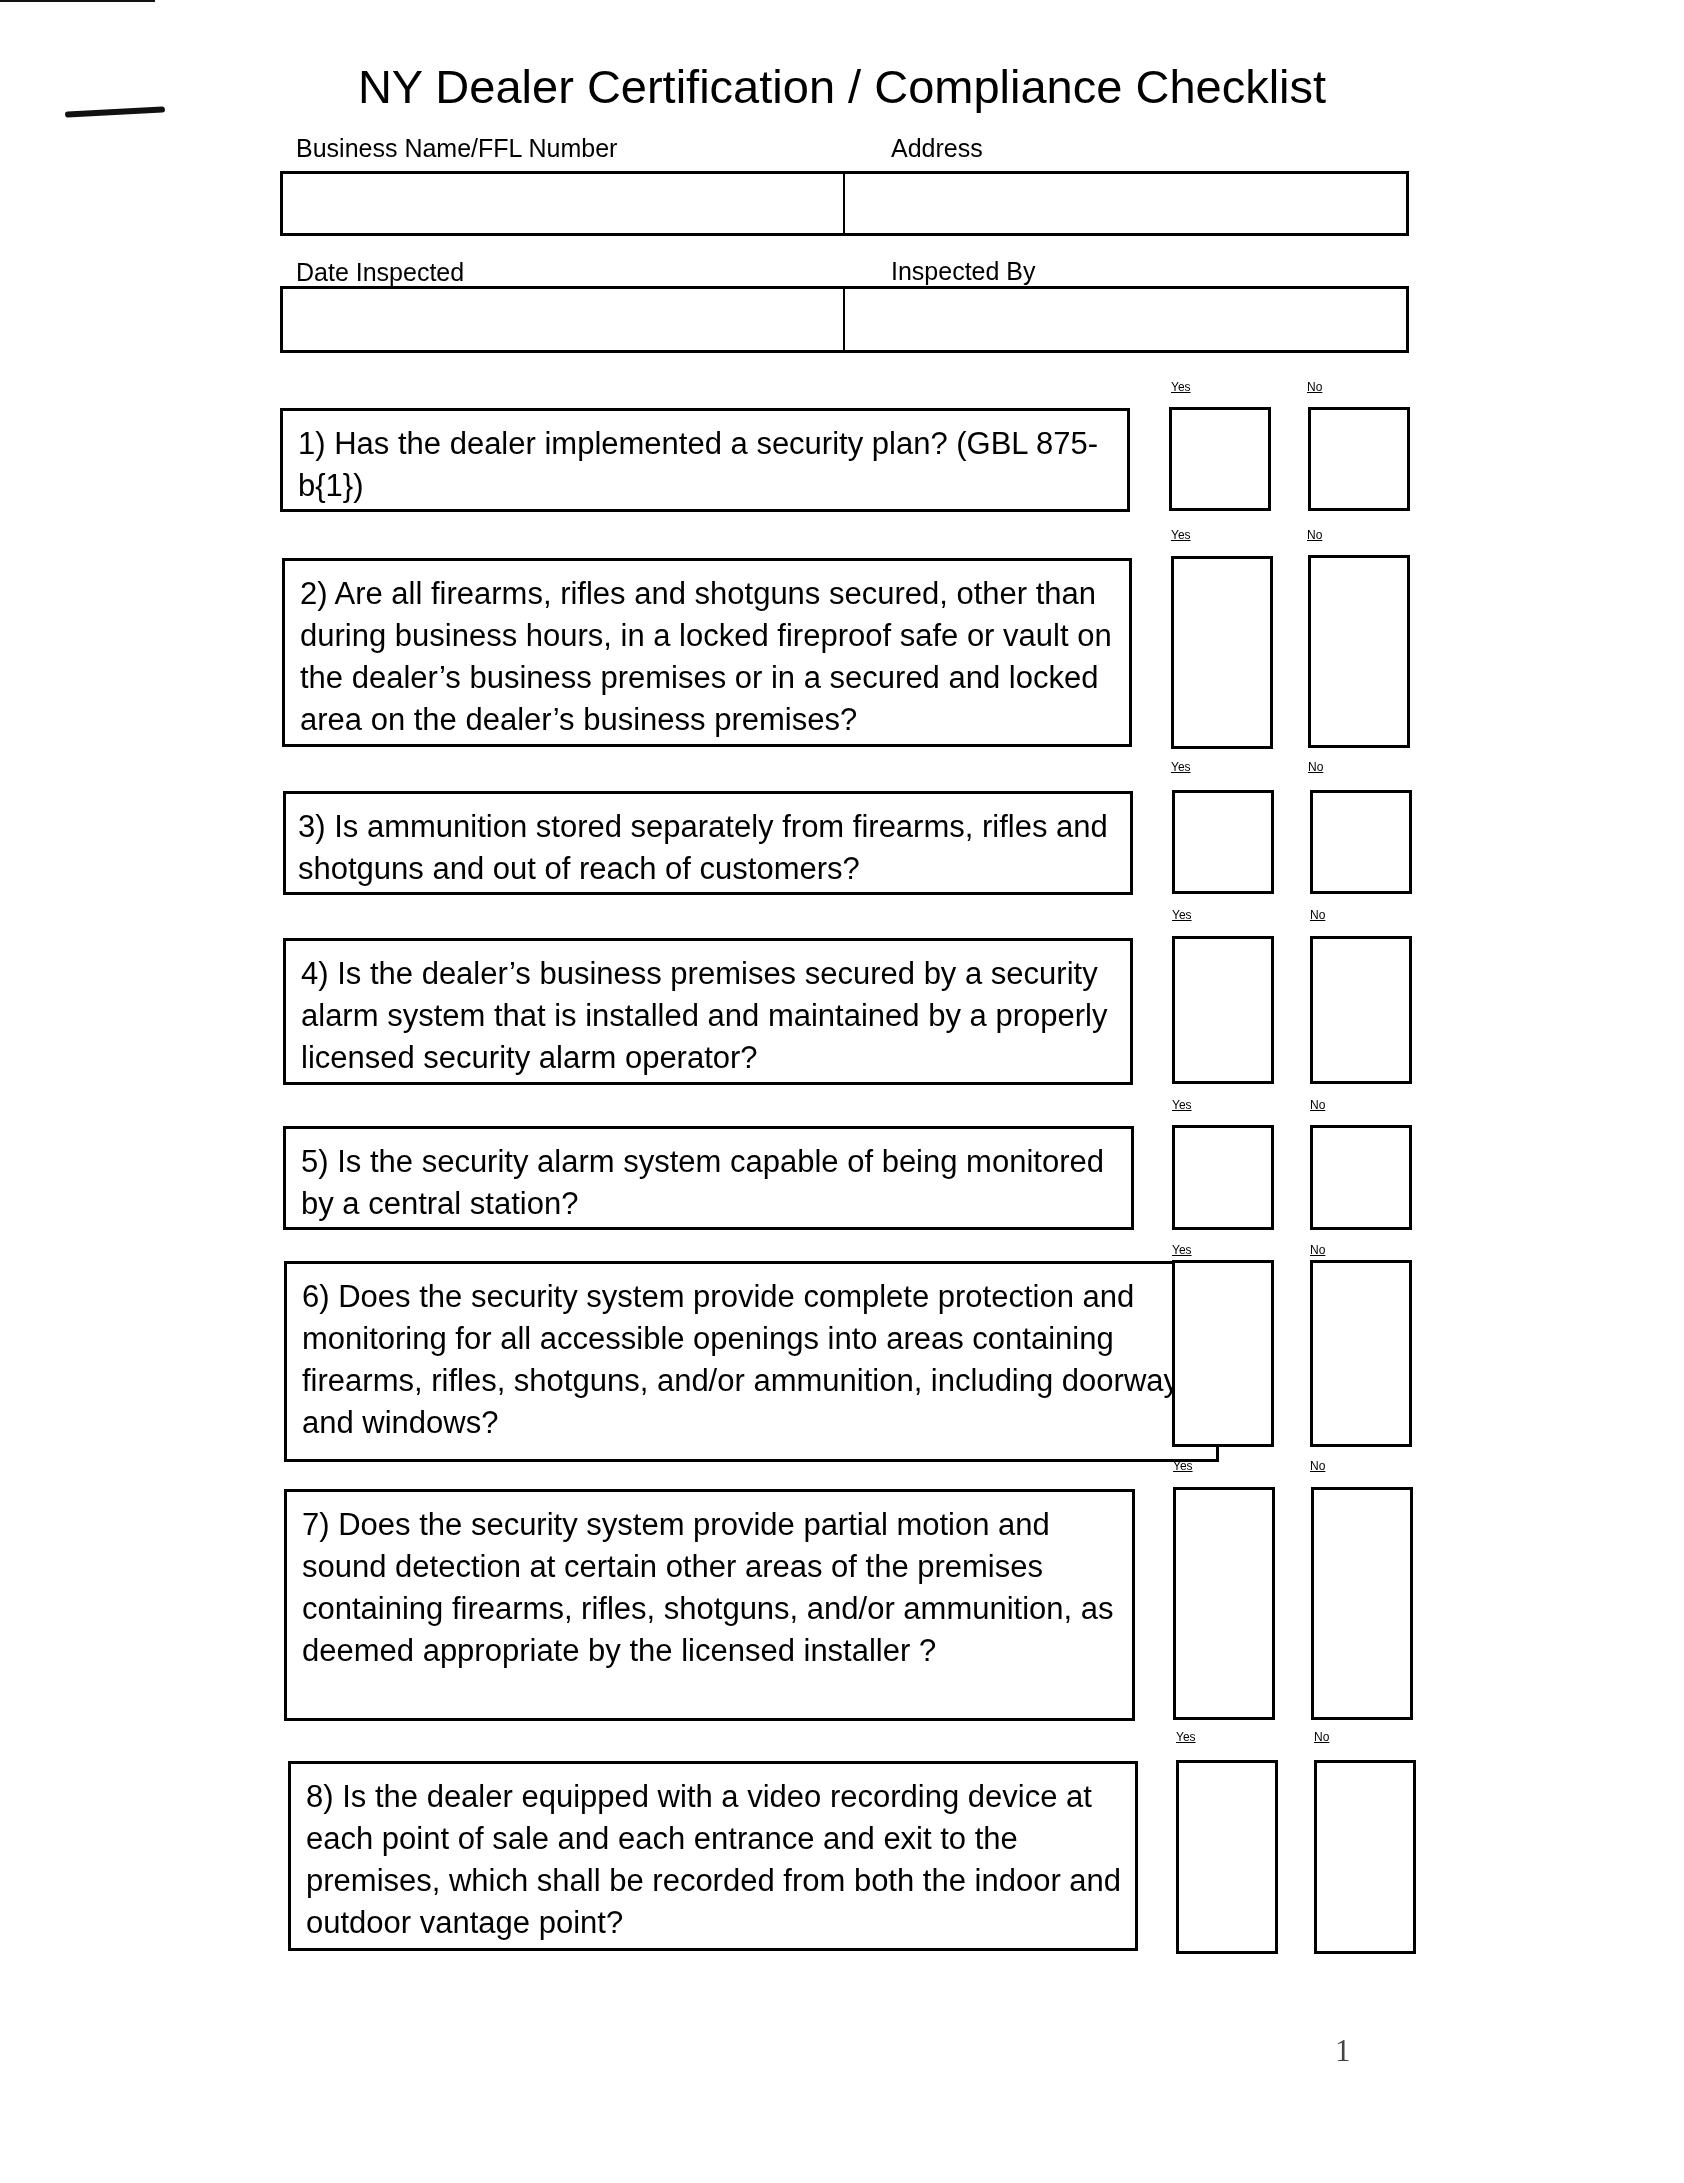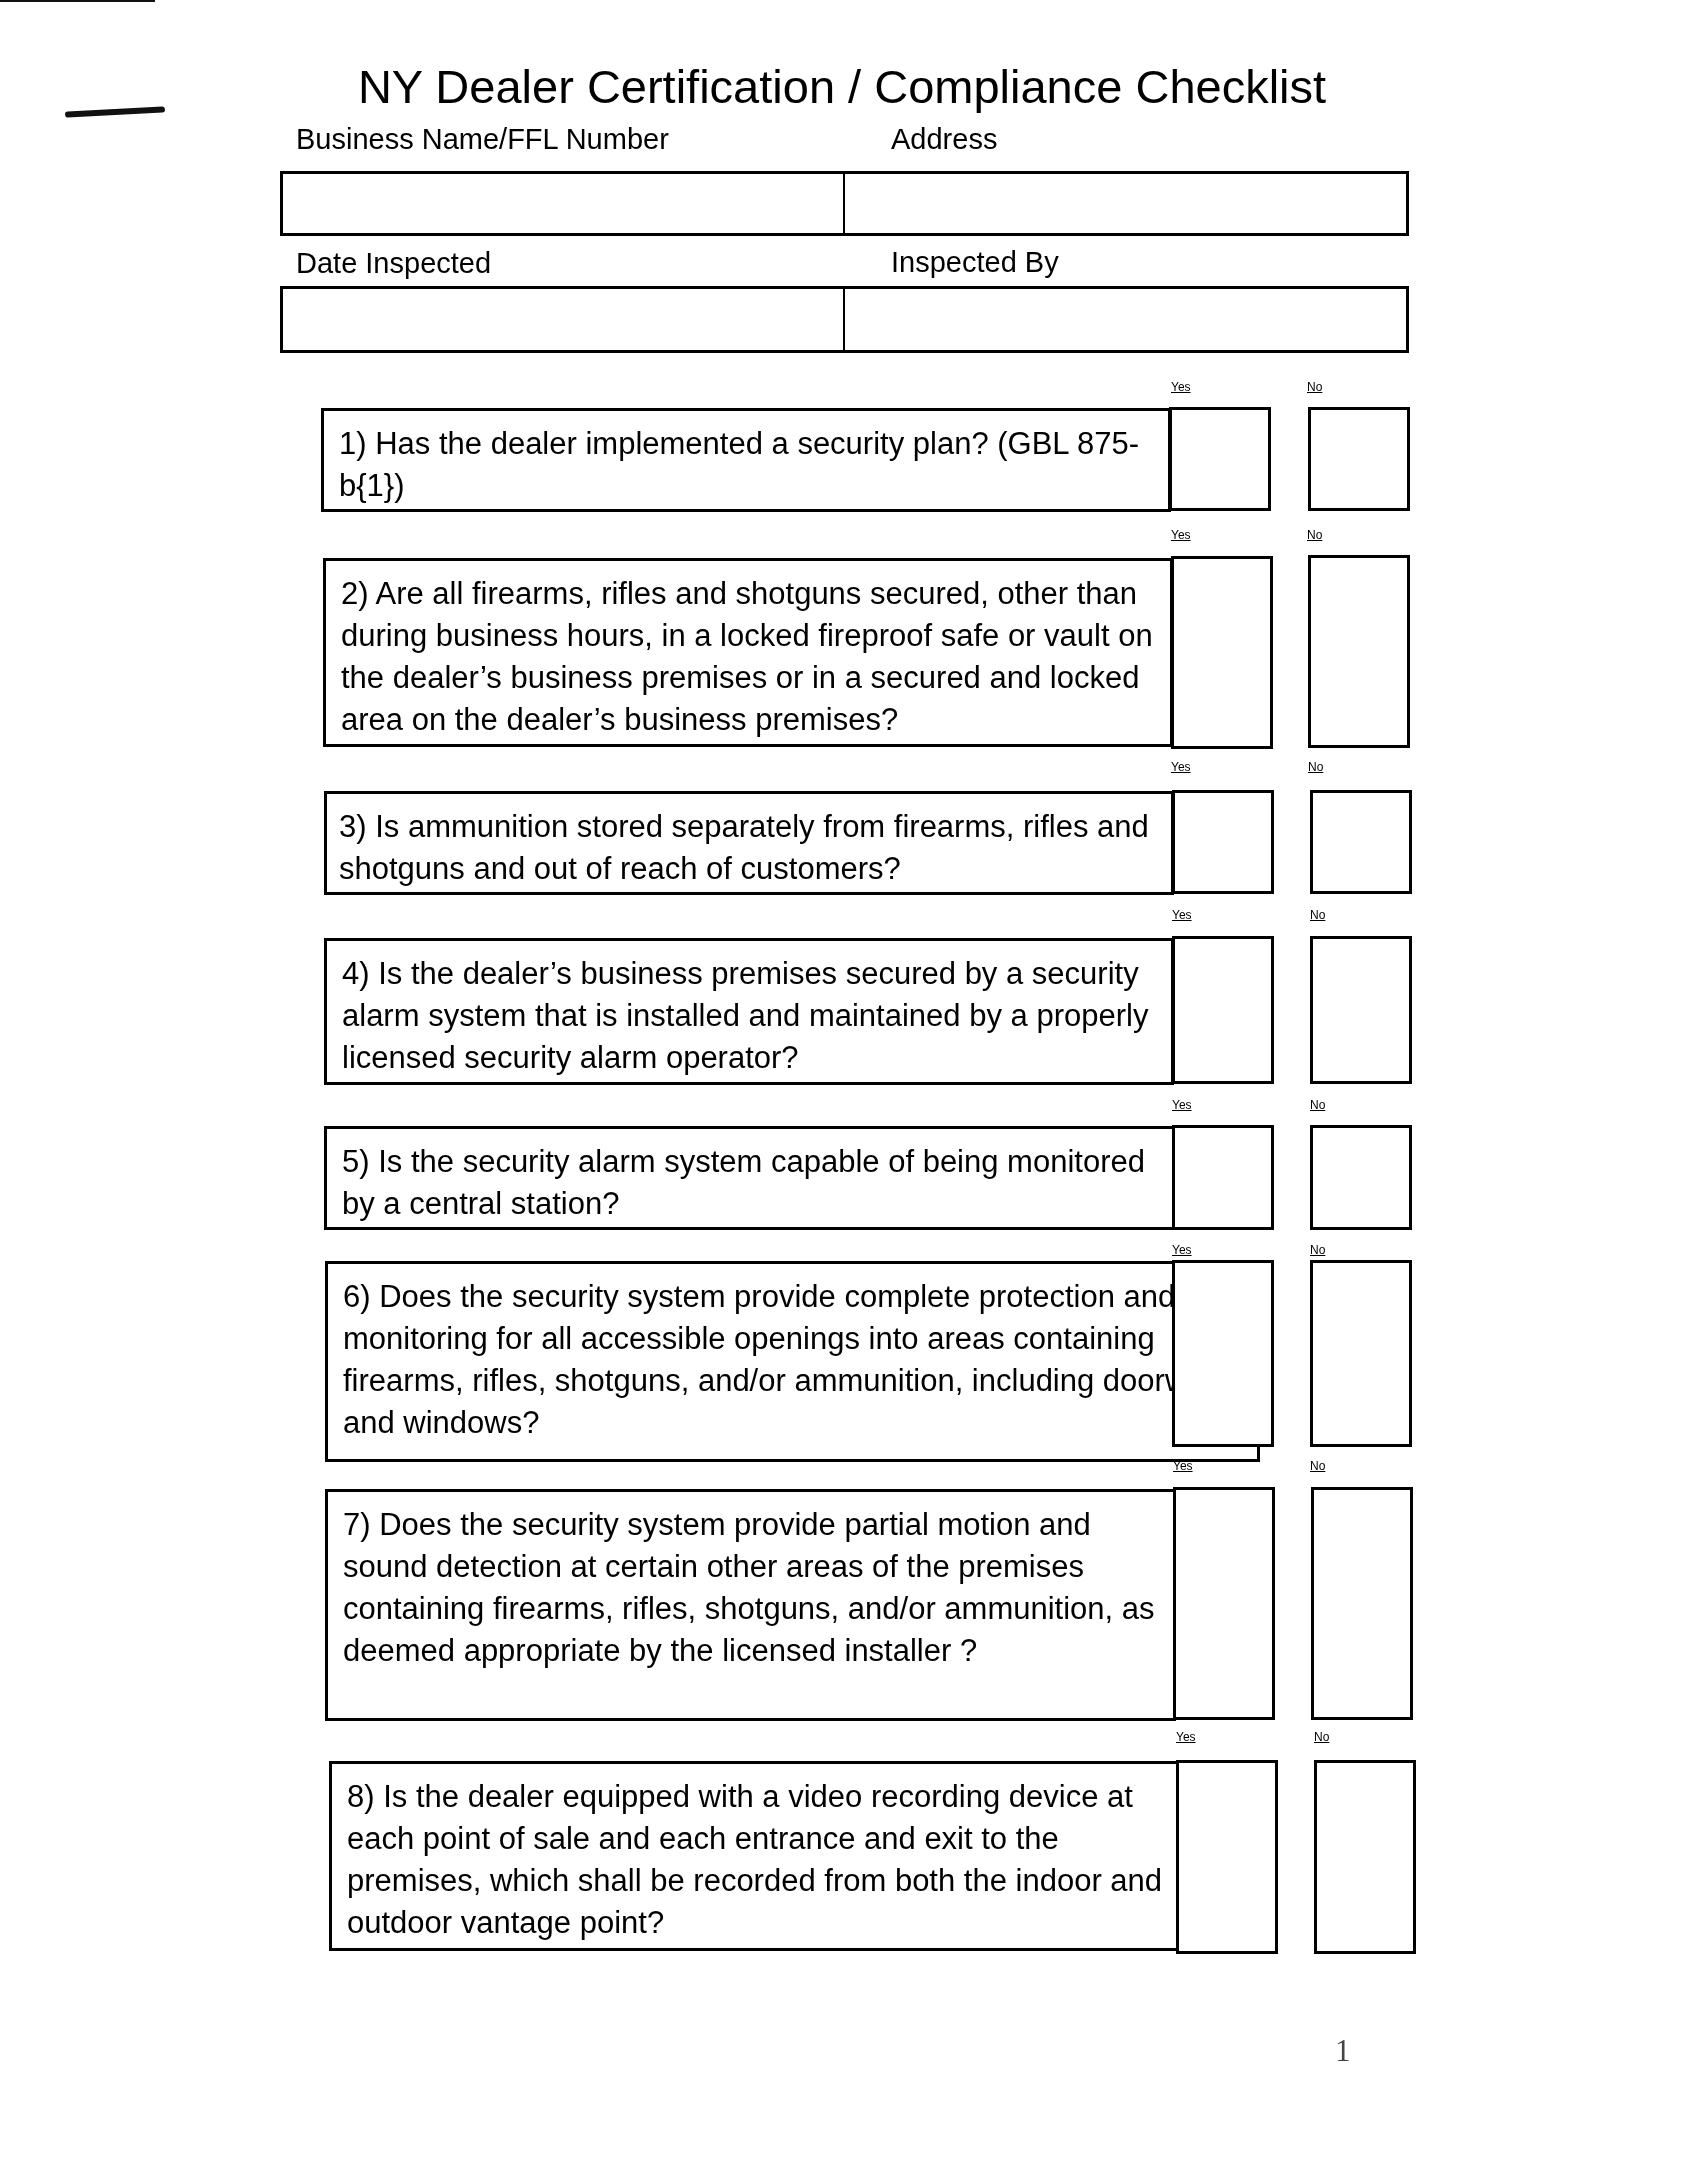--- a/index.html
+++ b/index.html
@@ -4,27 +4,27 @@
 <style>
   html, body { margin:0; padding:0; background:#ffffff; }
   body { width:1684px; height:2183px; position:relative; overflow:hidden;
          font-family:"Liberation Sans", "DejaVu Sans", sans-serif; color:#000; }
   .abs { position:absolute; }
   .scan-top-line { left:0; top:0; width:155px; height:2px; background:#111; }
   .scan-mark { left:65px; top:109px; width:100px; height:6px; background:#111;
                border-radius:2.7px; transform:rotate(-3deg); }
   .title { left:0; width:1684px; top:63px; text-align:center; font-size:47px;
            letter-spacing:0px; line-height:1; }
-  .field-label { font-size:29px; line-height:1; }
+  .field-label { font-size:25px; line-height:1;margin-top:11px; }
   .field-box { border:3.4px solid #000; box-sizing:border-box; }
   .field-cell { position:absolute; top:0; bottom:0; box-sizing:border-box; }
   .field-cell.left { left:0; width:50%; border-right:2px solid #000; }
   .field-cell.right { right:0; width:50%; }
   .q-box { border:3.4px solid #000; box-sizing:border-box; padding:12px 13.5px 0 15px;
-           font-size:31px; line-height:42px;margin-left:41px; }
+           font-size:31px; line-height:42px; }
   .yn-label { font-size:12px; text-align:left; width:101px; line-height:1;text-decoration:underline; }
   .check-box { border:3.4px solid #000; box-sizing:border-box; width:102px; background:#fff; }
   .page-num { font-family:"Liberation Serif", serif; font-size:31px; color:#444; }
 </style>
 </head>
 <body>
 
 <div class="abs scan-top-line"></div>
 <div class="abs scan-mark"></div>
 

